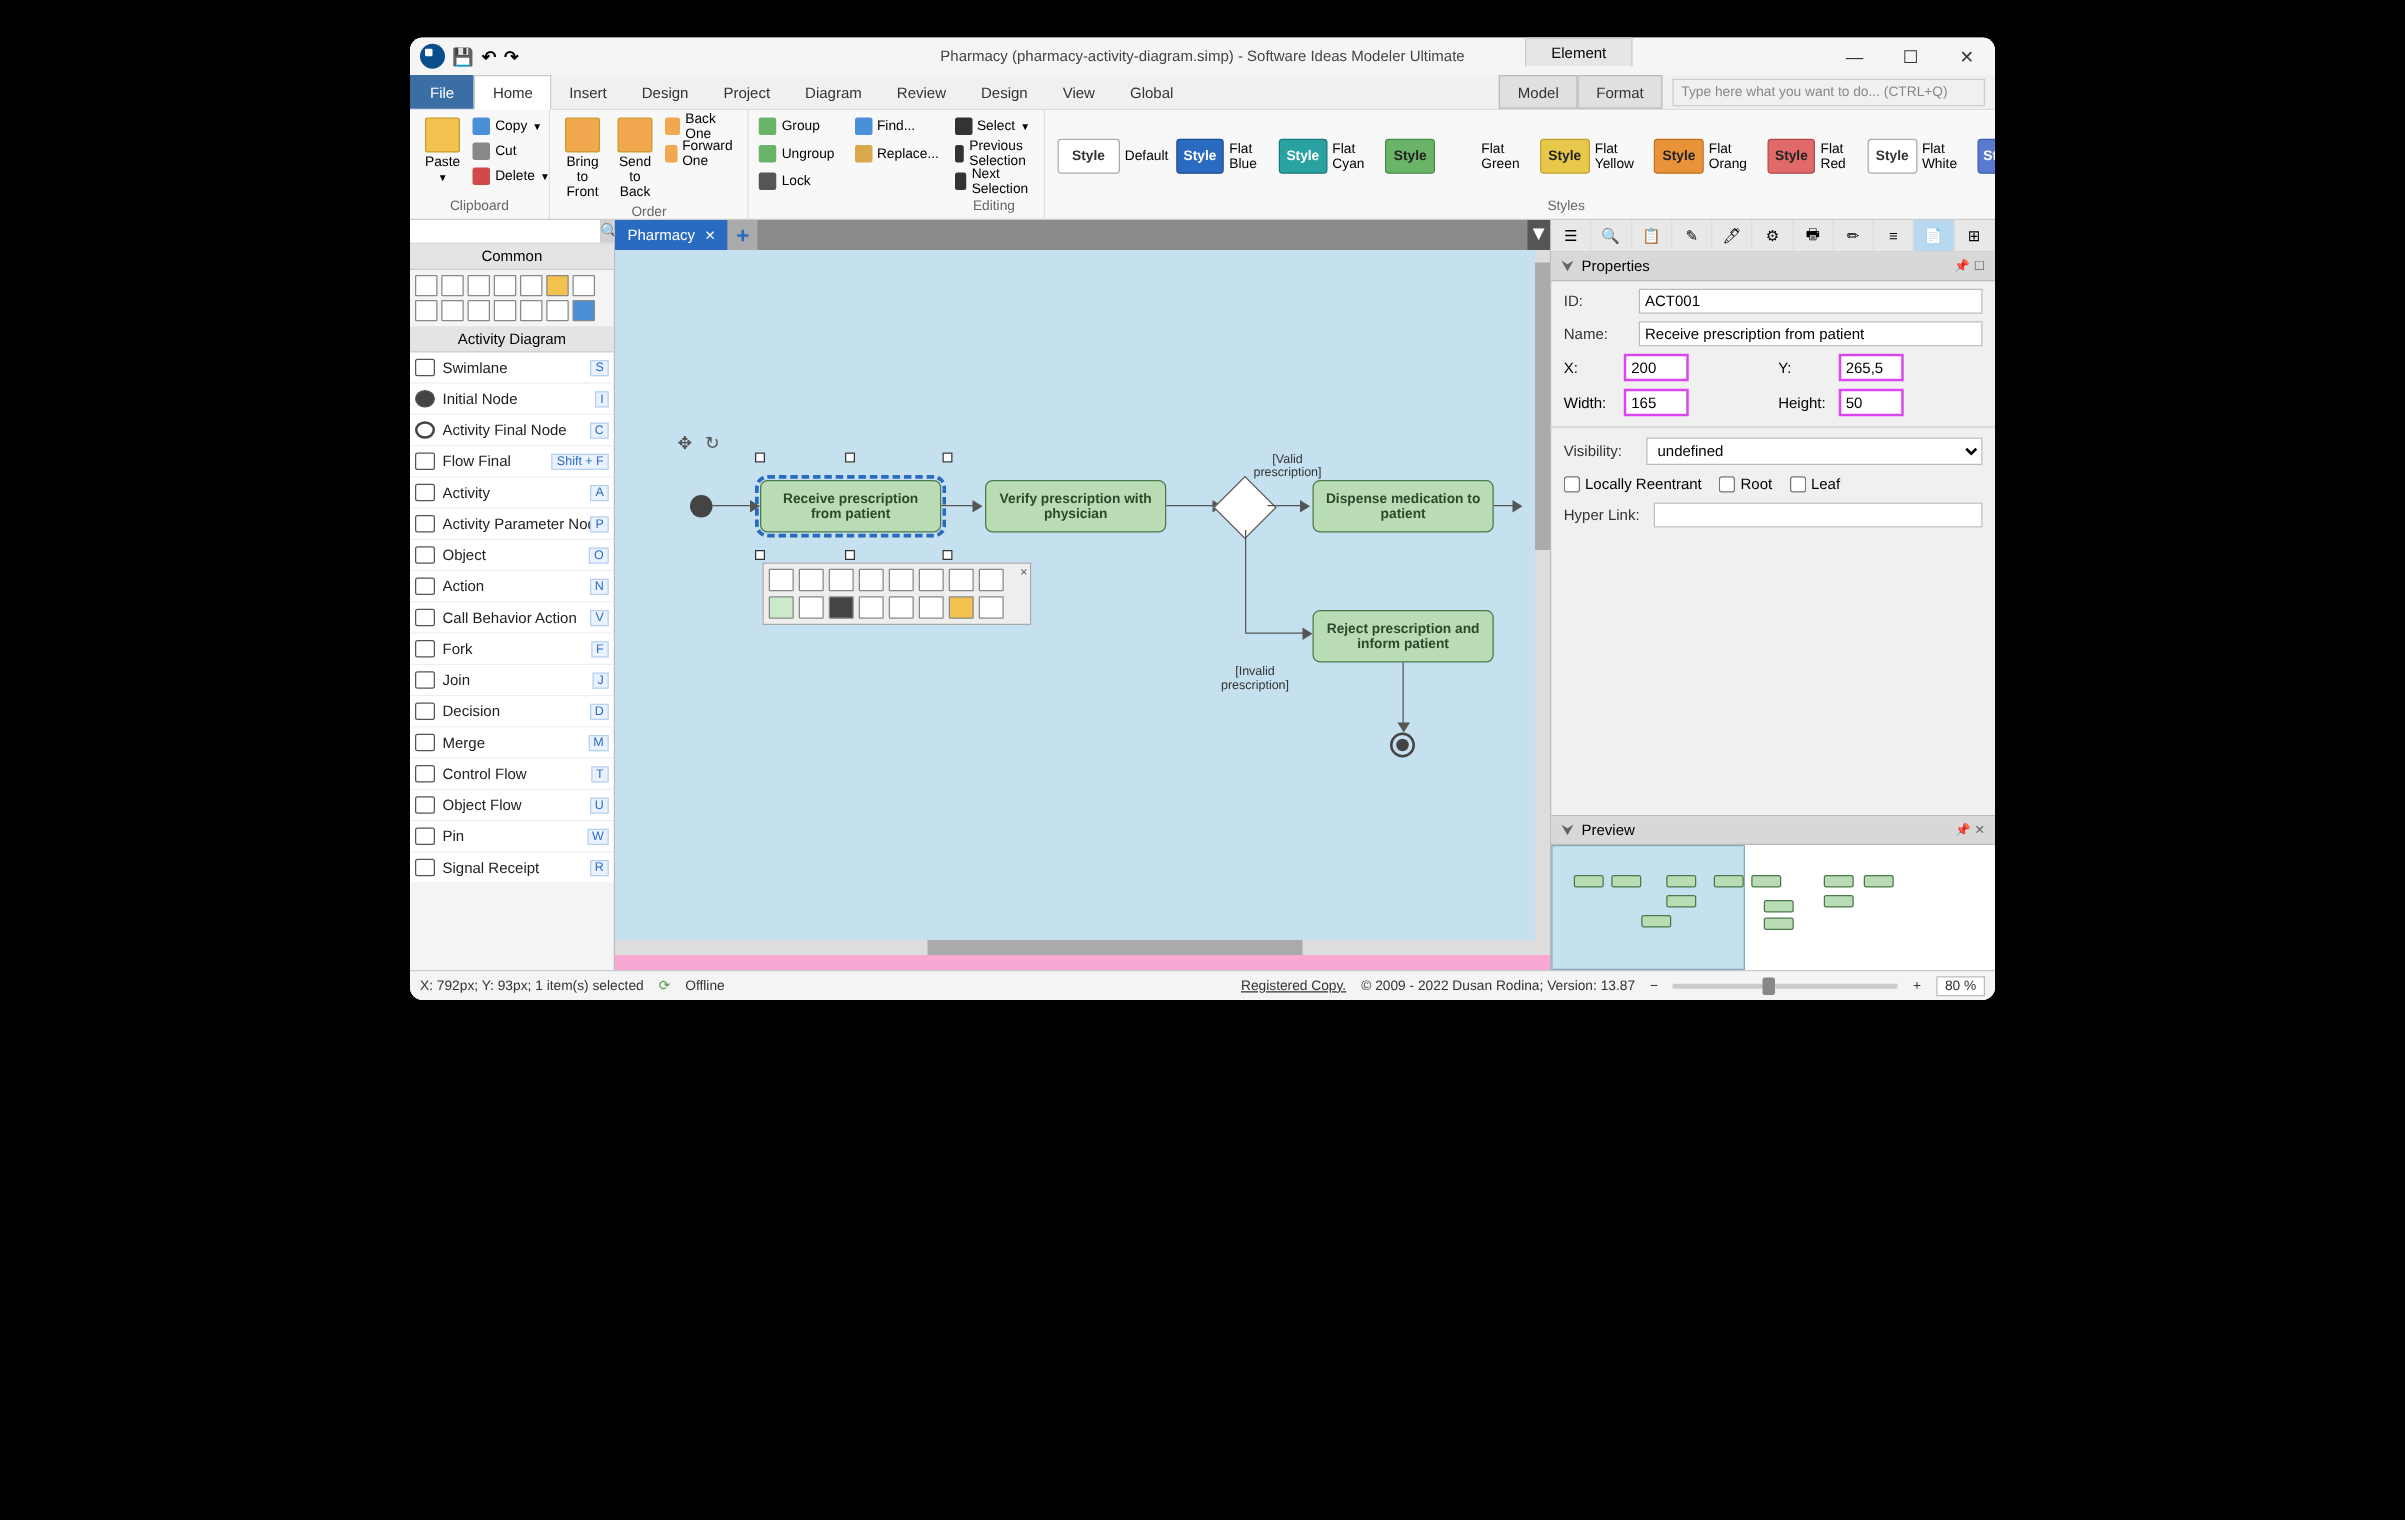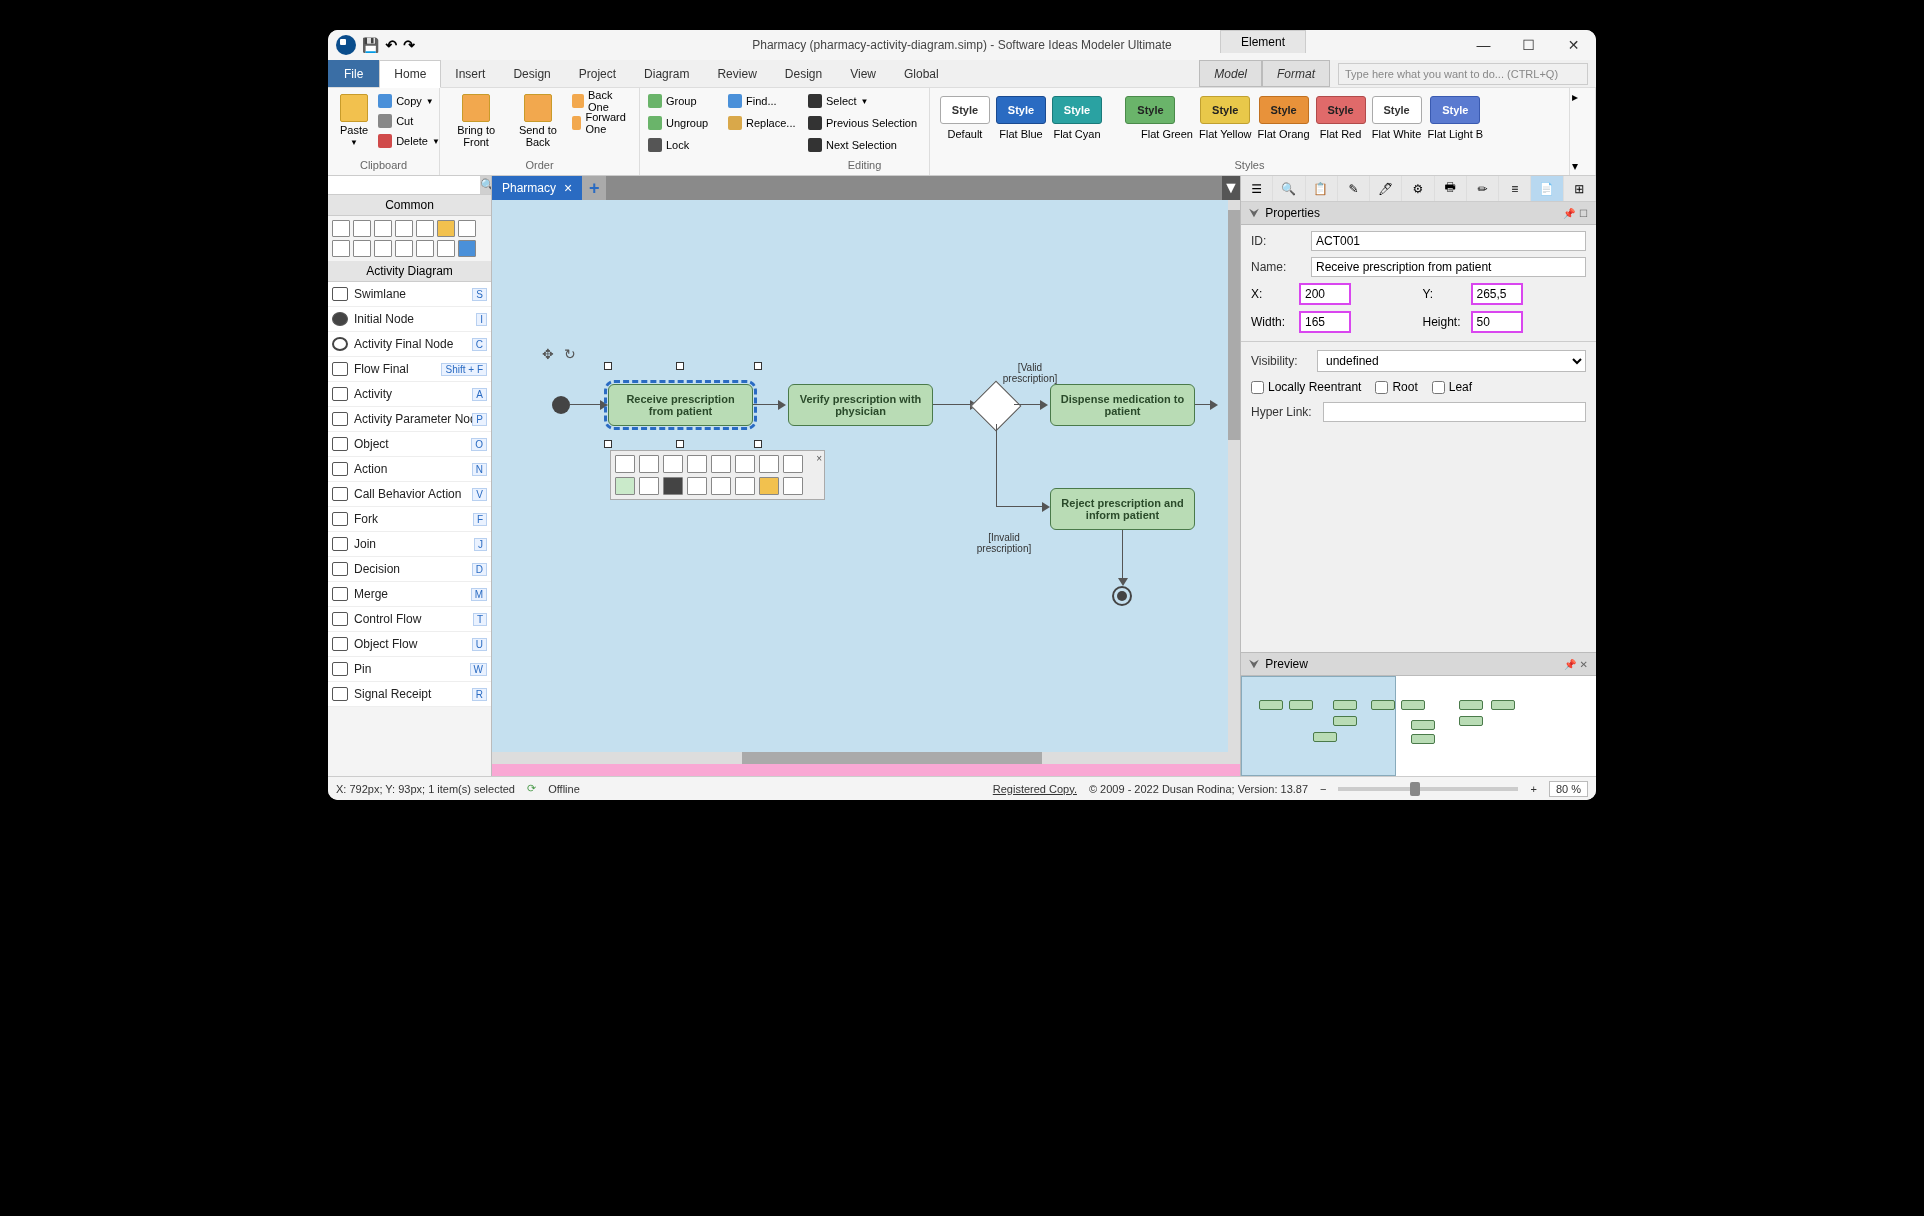--- a/index.html
+++ b/index.html
@@ -15,34 +15,34 @@
 .titlebar .right-controls { margin-left: auto; display: flex; }
 .titlebar .right-controls .ctrl { width: 45px; height: 30px; display: flex; align-items: center; justify-content: center; font-size: 14px; color: #333; }
 .tab-context { position: absolute; right: 290px; top: 0; background: #e6e6e6; border: 1px solid #ccc; border-bottom: none; padding: 4px 20px; font-size: 12px; }
 
 
 .menubar { height: 28px; background: #f0f0f0; display: flex; align-items: stretch; border-bottom: 1px solid #ddd; position: relative; font-size: 12px; }
 .menubar .menu-item { padding: 0 14px; display: flex; align-items: center; color: #333; }
 .menubar .menu-item.active { background: #fff; border: 1px solid #ccc; border-bottom: 1px solid #fff; margin-bottom: -1px; }
 .menubar .file-menu { background: #3a6ea5; color: #fff; padding: 0 16px; }
 .menubar .right-tabs { margin-left: auto; display: flex; }
-.menubar .right-tabs .menu-item { background: #e0e0e0; border: 1px solid #bbb; font-style: italic; }
+.menubar .right-tabs .menu-item { background: #e0e0e0; border: 1px solid #bbb; }
 .menubar .search-box { width: 250px; height: 22px; margin: 3px 8px; border: 1px solid #ccc; font-size: 11px; color: #888; padding: 0 6px; display: flex; align-items: center; }
 
 
 .ribbon { height: 88px; background: #f8f8f8; border-bottom: 1px solid #ccc; display: flex; font-size: 11px; }
 .ribbon-group { border-right: 1px solid #ddd; padding: 4px 8px; display: flex; flex-direction: column; justify-content: space-between; }
 .ribbon-group .group-label { text-align: center; color: #666; padding-top: 2px; }
 .ribbon-body { display: flex; gap: 6px; flex: 1; }
 .rbtn-big { display: flex; flex-direction: column; align-items: center; gap: 2px; padding: 2px 4px; }
 .rbtn-big .ic { width: 28px; height: 28px; background: #f2c14e; border: 1px solid #c89b2a; border-radius: 2px; }
 .rbtn-small { display: flex; align-items: center; gap: 4px; height: 18px; }
 .rbtn-small .ic { width: 14px; height: 14px; background: #aaa; border-radius: 2px; }
 .style-swatch { width: 50px; height: 28px; border: 1px solid #888; border-radius: 3px; display: flex; align-items: center; justify-content: center; font-size: 11px; font-weight: bold; }
-.style-col { display: flex; flex-direction: column; align-items: center; gap: 4px; }
+.style-col { display: flex; align-items: center; gap: 4px; }
 
 
 .main { flex: 1; display: flex; overflow: hidden; }
 .toolbox { width: 164px; border-right: 1px solid #bbb; display: flex; flex-direction: column; font-size: 12px; background: #f4f4f4; overflow: hidden; }
 .toolbox .search-row { display: flex; border-bottom: 1px solid #ccc; }
 .toolbox .search-row input { flex: 1; border: none; padding: 3px 5px; font-size: 11px; }
 .toolbox .search-row .sbtn { width: 22px; background: #d0d0d0; display: flex; align-items: center; justify-content: center; }
 .toolbox-header { background: #e4e4e4; text-align: center; padding: 3px 0; border-bottom: 1px solid #ccc; font-size: 12px; }
 .tool-grid { display: flex; flex-wrap: wrap; padding: 4px; gap: 3px; }
 .tool-grid .ti { width: 18px; height: 17px; border: 1px solid #888; background: #fff; border-radius: 1px; }

